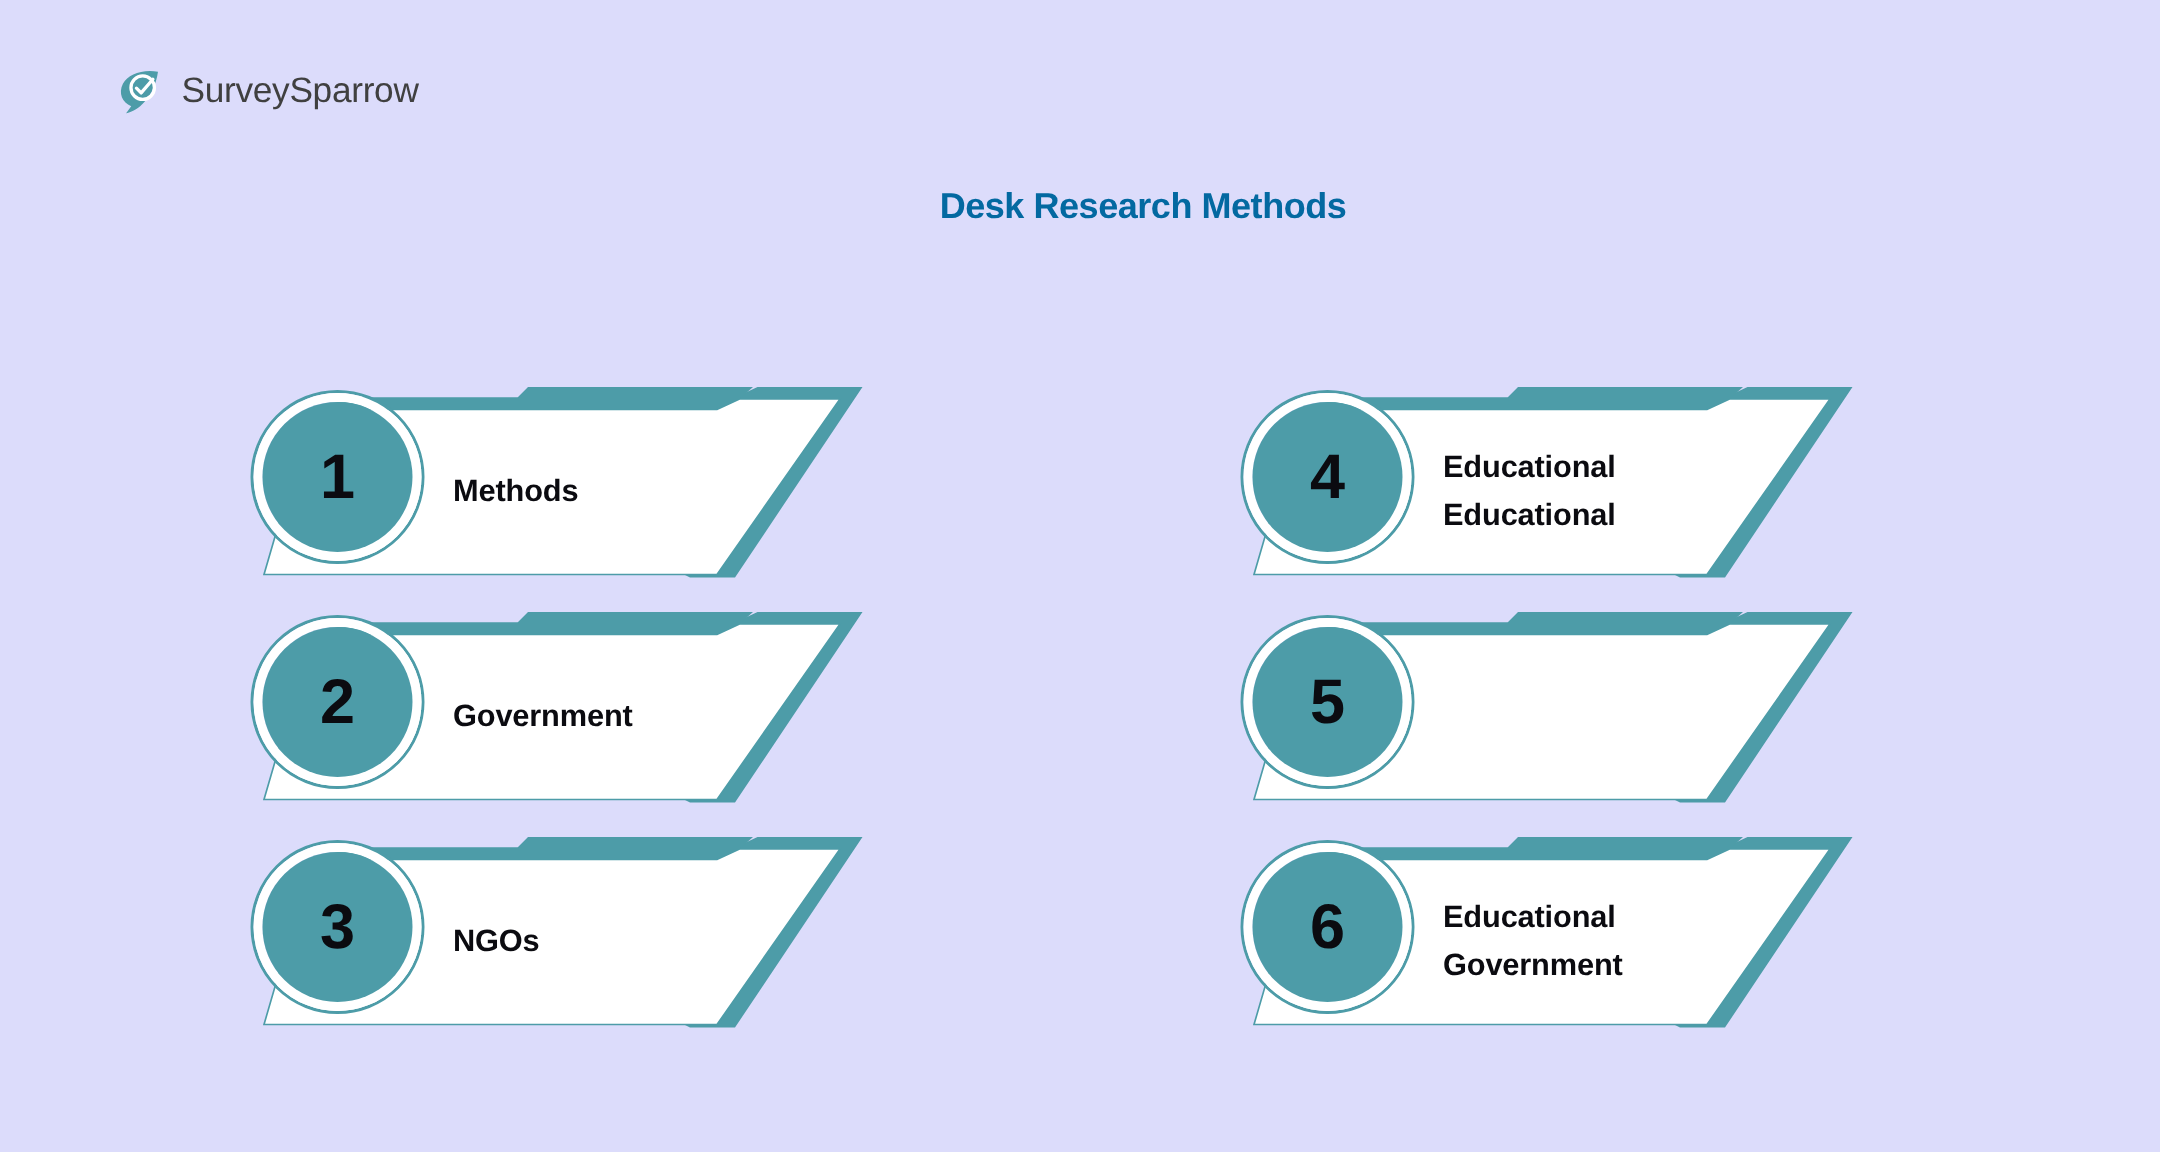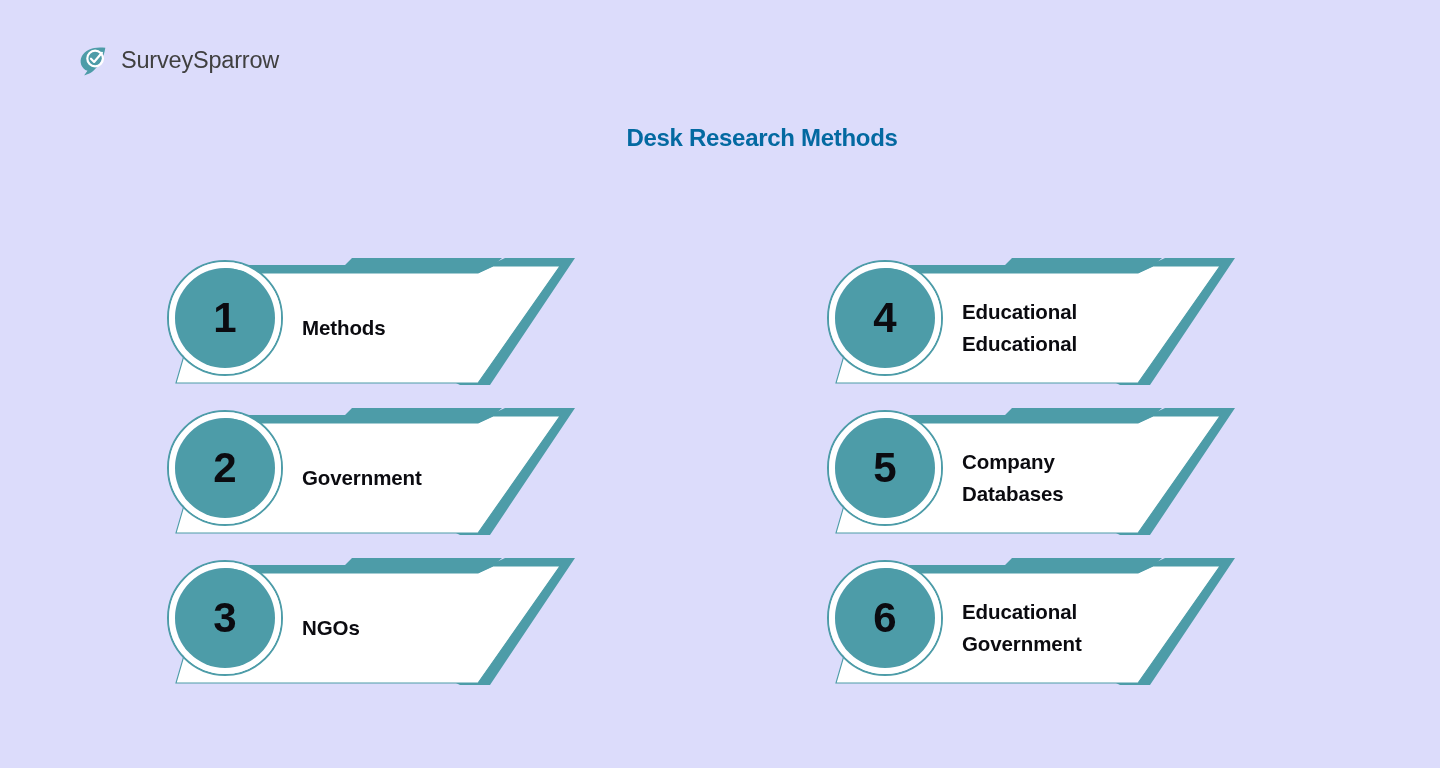--- a/index.html
+++ b/index.html
@@ -228,24 +228,20 @@
         <path d="M 60 18 L 68 10 L 185 10 L 192 3 L 342 3 L 333 11 L 318 18 Z" fill="#4d9ca8"></path>
       </svg>
       <div class="badge">
         <svg viewBox="0 0 120 120">
           <circle cx="60" cy="60" r="57" fill="none" stroke="#4d9ca8" stroke-width="2"></circle>
           <circle cx="60" cy="60" r="53" fill="none" stroke="#ffffff" stroke-width="6"></circle>
           <circle cx="60" cy="60" r="50" fill="#4d9ca8"></circle>
         </svg>
         <div class="badge-num">5</div>
       </div>
-      <div class="card-label">
-        <span class="ln">Company</span>
-        <span class="ln">Databases</span>
-      </div>
     </div>
     <div class="card col-right row-3">
       <svg class="card-shape" viewBox="0 0 420 145">
         <path d="M 60 10 L 330 10 L 345 3 L 415 3 L 330 130 L 300 130 Z" fill="#4d9ca8"></path>
         <path d="M 48 18 L 318 18 L 333 11 L 400 11 L 318 128 L 16 128 Z" fill="#ffffff" stroke="#4d9ca8" stroke-width="1.1"></path>
         <path d="M 60 18 L 68 10 L 185 10 L 192 3 L 342 3 L 333 11 L 318 18 Z" fill="#4d9ca8"></path>
       </svg>
       <div class="badge">
         <svg viewBox="0 0 120 120">
           <circle cx="60" cy="60" r="57" fill="none" stroke="#4d9ca8" stroke-width="2"></circle>

